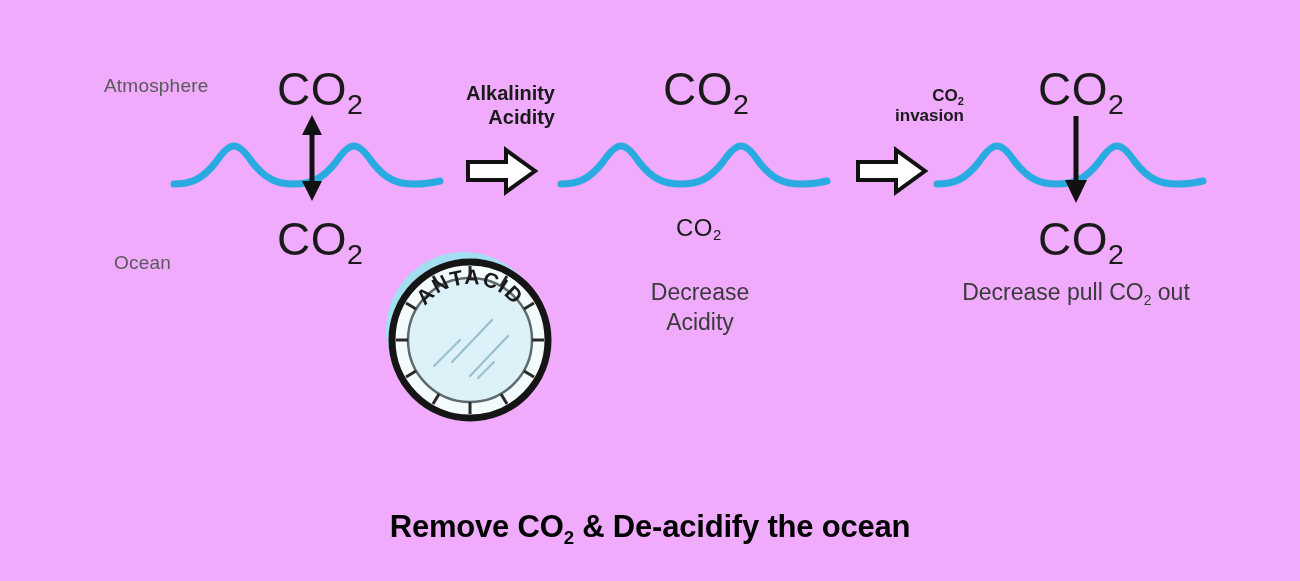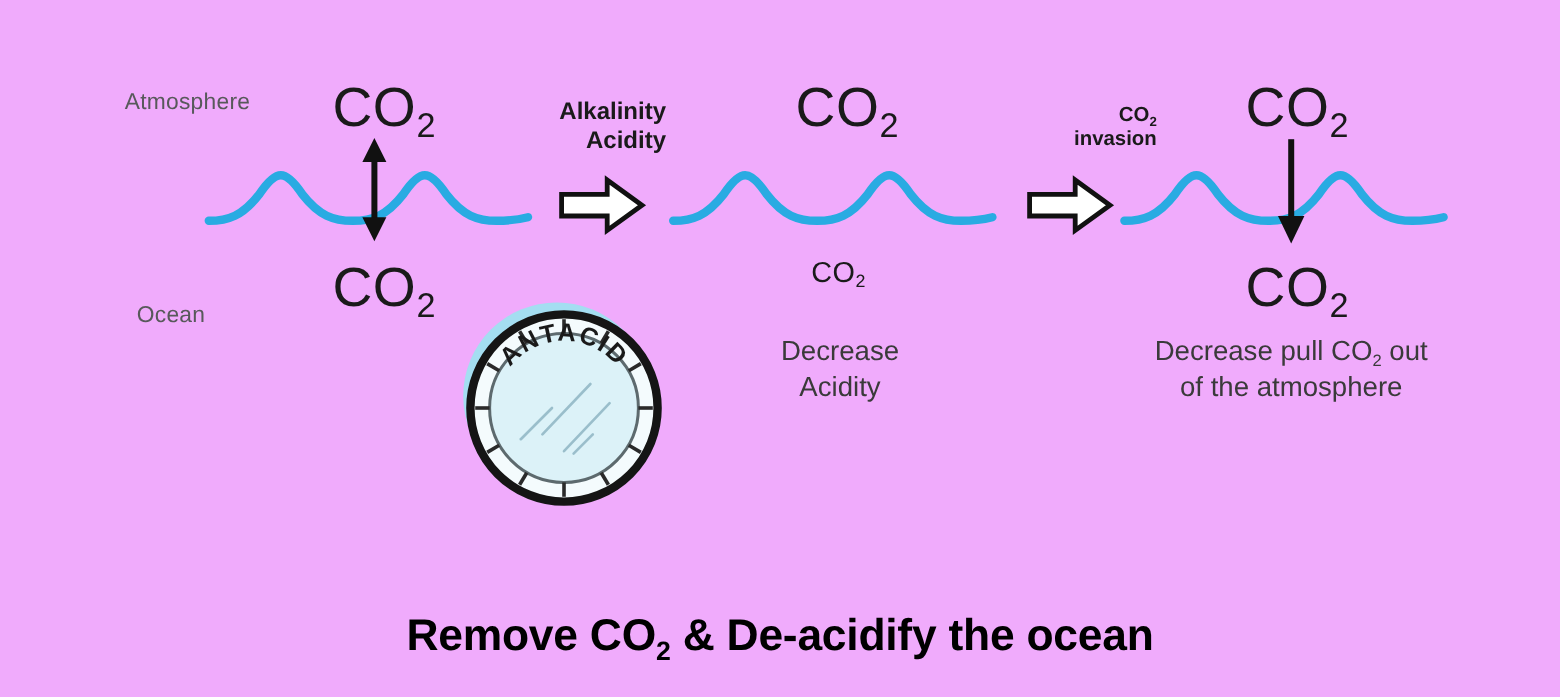--- a/index.html
+++ b/index.html
@@ -69,21 +69,21 @@
     white-space: nowrap;
   }
   .desc .sub {
     font-size: 0.60em;
     position: relative;
     top: 0.34em;
   }
 
   
   .headline {
-    font-size: 37px;
+    font-size: 31px;
     font-weight: bold;
     color: #000000;
     text-align: center;
     white-space: nowrap;
     letter-spacing: -0.2px;
   }
   .headline .sub {
     font-size: 0.60em;
     position: relative;
     top: 0.35em;
@@ -225,21 +225,20 @@
       <line x1="16" y1="2" x2="16" y2="72" stroke="#111111" stroke-width="5"></line>
       <polygon points="16,89 27,66 5,66" fill="#111111"></polygon>
     </svg>
 
     <div class="abs co2 co2-lg" style="left:1038px; top:212px;">
       <span>CO</span><span class="sub">2</span>
     </div>
 
     <div class="abs desc" style="left:876px; top:278px; width:400px;">
       <div><span>Decrease pull CO</span><span class="sub">2</span><span> out</span></div>
-      <div>of the atmosphere</div>
     </div>
   </div>
 
   <div class="abs headline" style="left:0; top:509px; width:1300px;">
     <span>Remove CO</span><span class="sub">2</span><span> &amp; De-acidify the ocean</span>
   </div>
 
 </div>
 
 </body></html>

